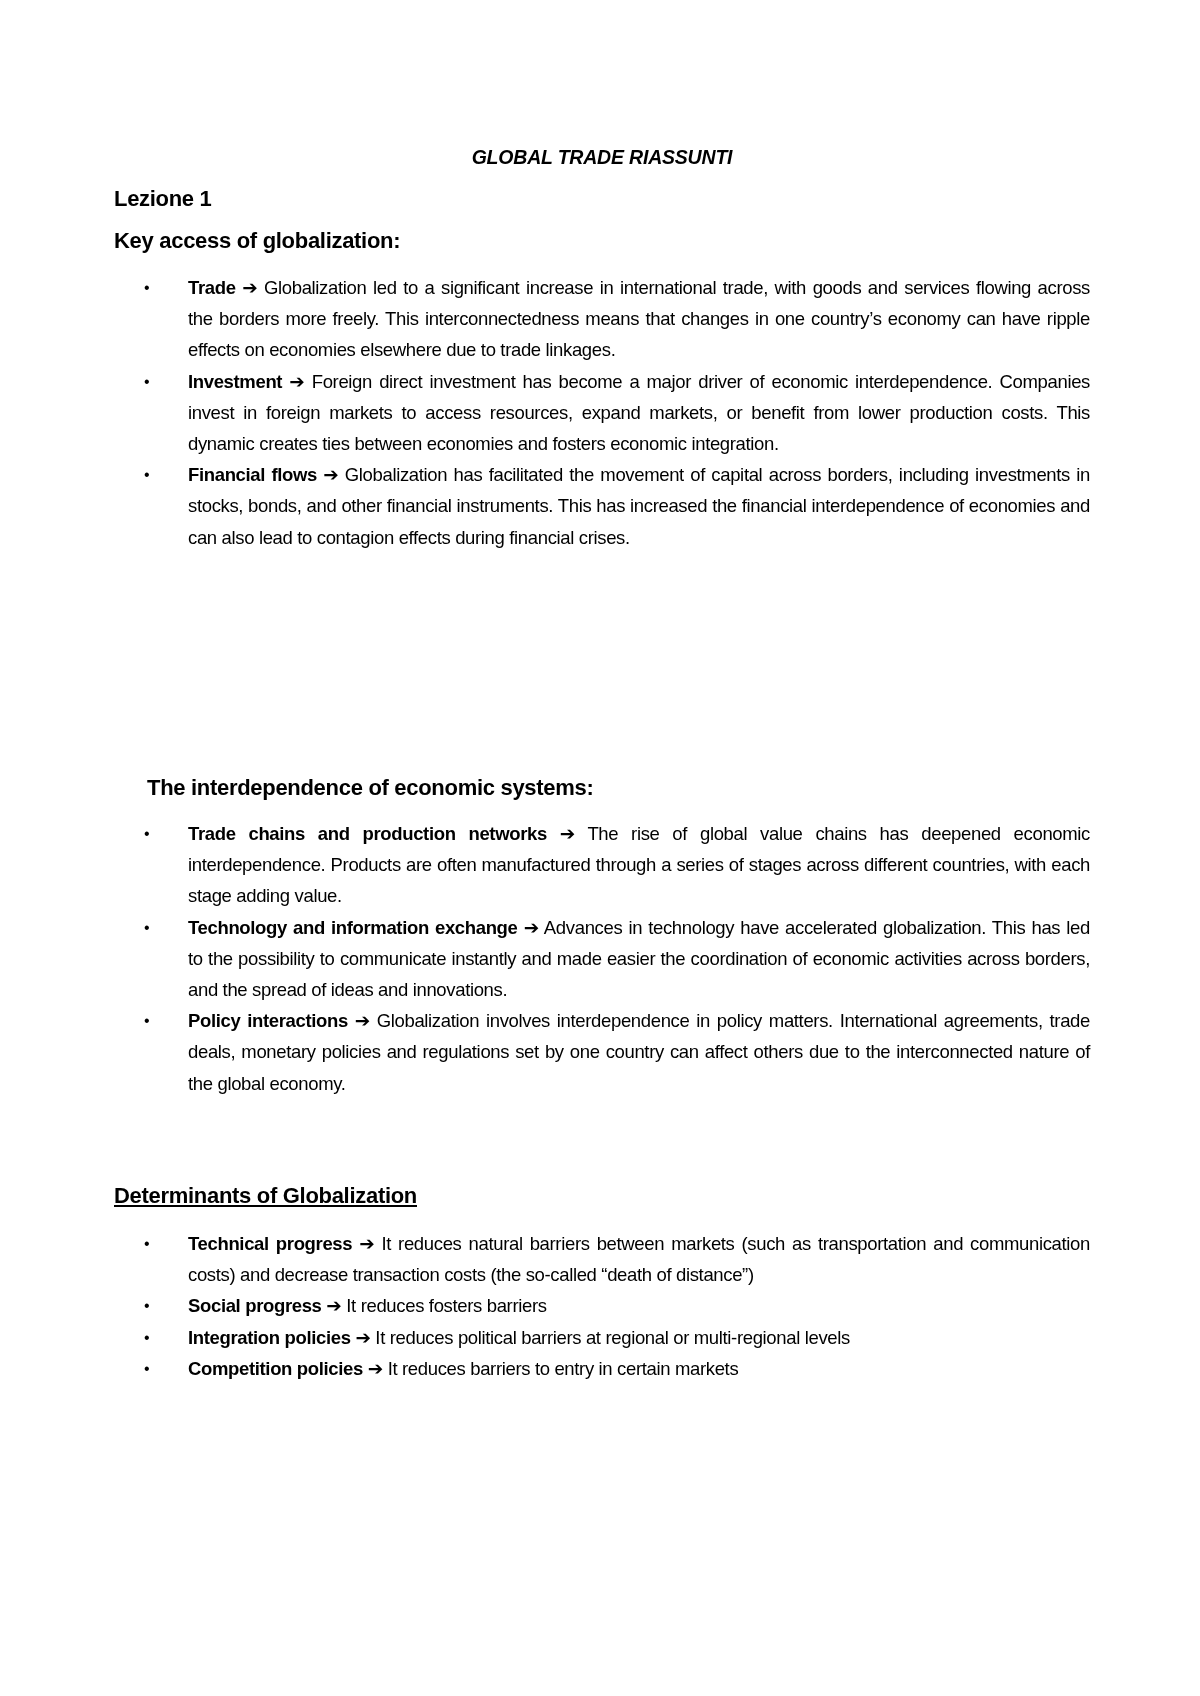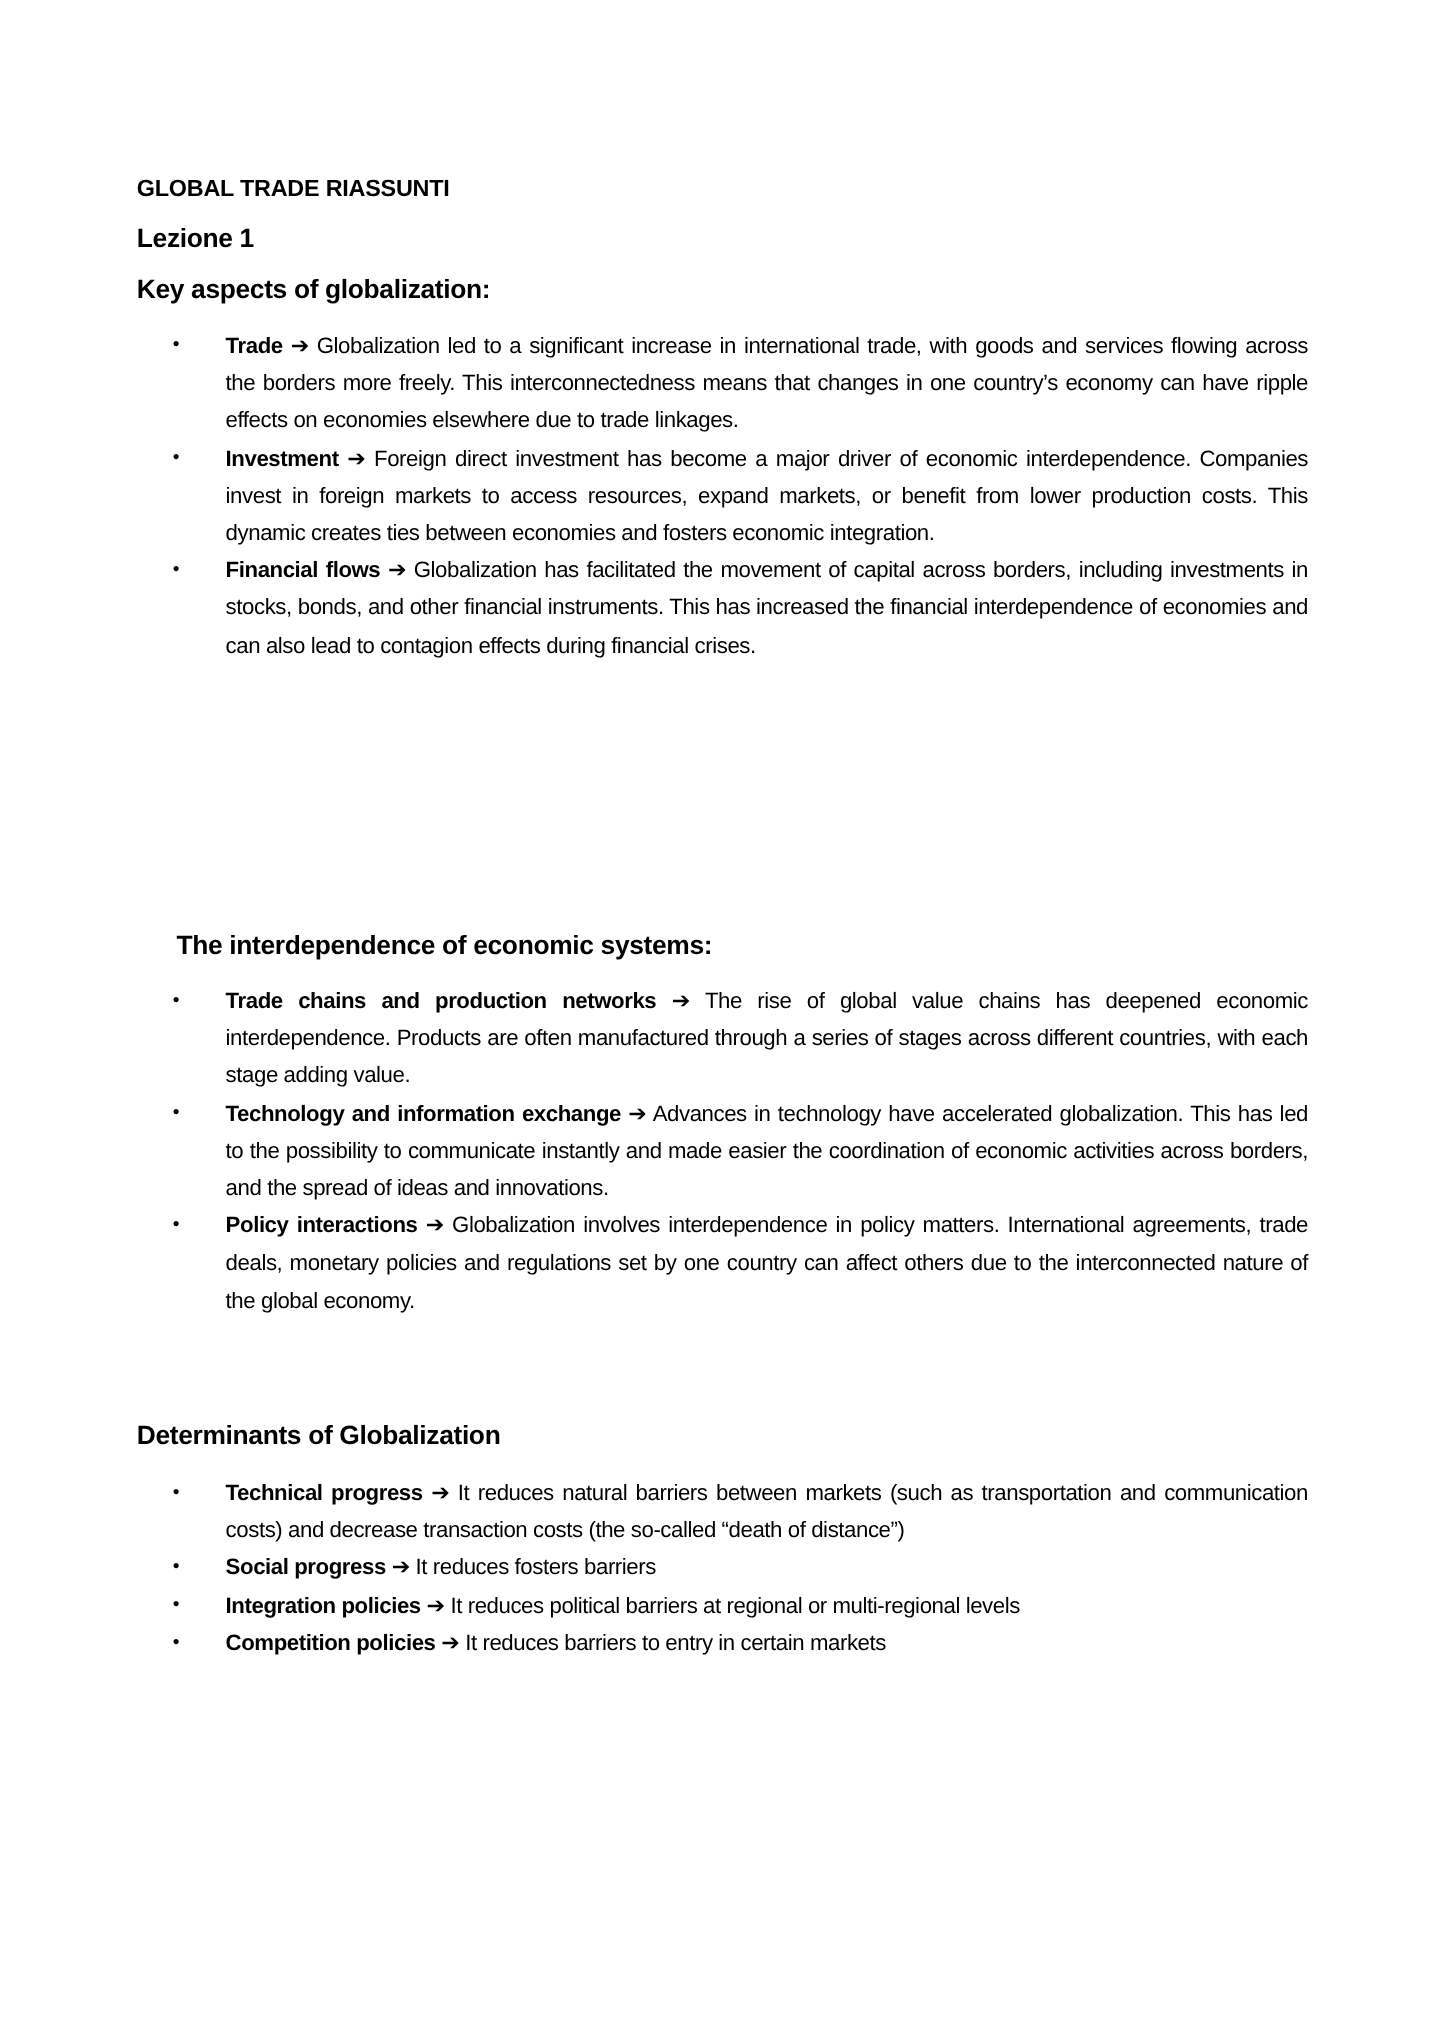--- a/index.html
+++ b/index.html
@@ -19,24 +19,25 @@
       position: absolute;
       left: 114px;
       top: 0;
       width: 976px;
     }
     .title {
       position: absolute;
       left: 0;
       width: 976px;
       top: 146px;
-      text-align: left;
+      text-align: center;
       font-weight: bold;
       font-size: 19.5px;
       letter-spacing: -0.2px;
+      font-style: italic;
     }
     .heading {
       position: absolute;
       left: 0;
       font-weight: bold;
       font-size: 22px;
       letter-spacing: -0.3px;
       white-space: nowrap;
     }
     .list {
@@ -76,21 +77,21 @@
   </style>
 </head>
 <body>
 
 <div class="page">
 
   <div class="title">GLOBAL TRADE RIASSUNTI</div>
 
   <div class="heading" style="top:186px;">Lezione 1</div>
 
-  <div class="heading" style="top:228px;">Key aspects of globalization:</div>
+  <div class="heading" style="top:228px;">Key access of globalization:</div>
 
   <ul class="list" style="top:272px;">
     <li class="item">
       <span class="bullet">•</span>
       <span class="term">Trade</span>
       <span class="arrow">➔</span>
       <span>Globalization led to a significant increase in international trade, with goods and services flowing across the borders more freely. This interconnectedness means that changes in one country’s economy can have ripple effects on economies elsewhere due to trade linkages.</span>
     </li>
     <li class="item">
       <span class="bullet">•</span>
@@ -122,21 +123,21 @@
       <span>Advances in technology have accelerated globalization. This has led to the possibility to communicate instantly and made easier the coordination of economic activities across borders, and the spread of ideas and innovations.</span>
     </li>
     <li class="item">
       <span class="bullet">•</span>
       <span class="term">Policy interactions</span>
       <span class="arrow">➔</span>
       <span>Globalization involves interdependence in policy matters. International agreements, trade deals, monetary policies and regulations set by one country can affect others due to the interconnected nature of the global economy.</span>
     </li>
   </ul>
 
-  <div class="heading" style="top:1183px;">Determinants of Globalization</div>
+  <div class="heading" style="top:1183px;text-decoration:underline;">Determinants of Globalization</div>
 
   <ul class="list" style="top:1228px;">
     <li class="item">
       <span class="bullet">•</span>
       <span class="term">Technical progress</span>
       <span class="arrow">➔</span>
       <span>It reduces natural barriers between markets (such as transportation and communication costs) and decrease transaction costs (the so-called “death of distance”)</span>
     </li>
     <li class="item last-line-left">
       <span class="bullet">•</span>

